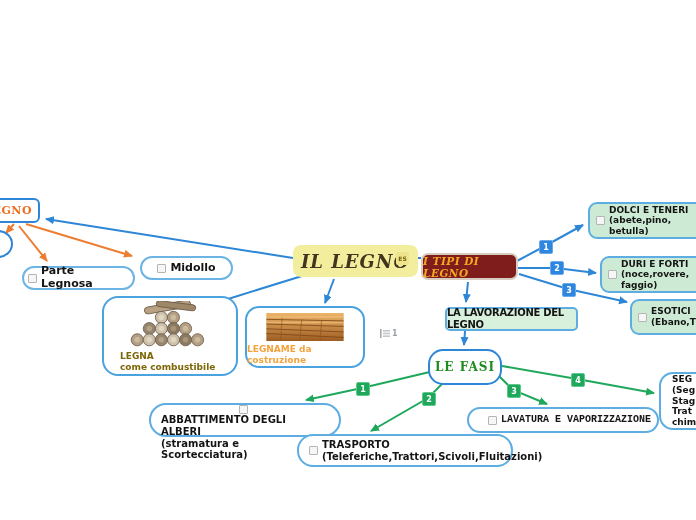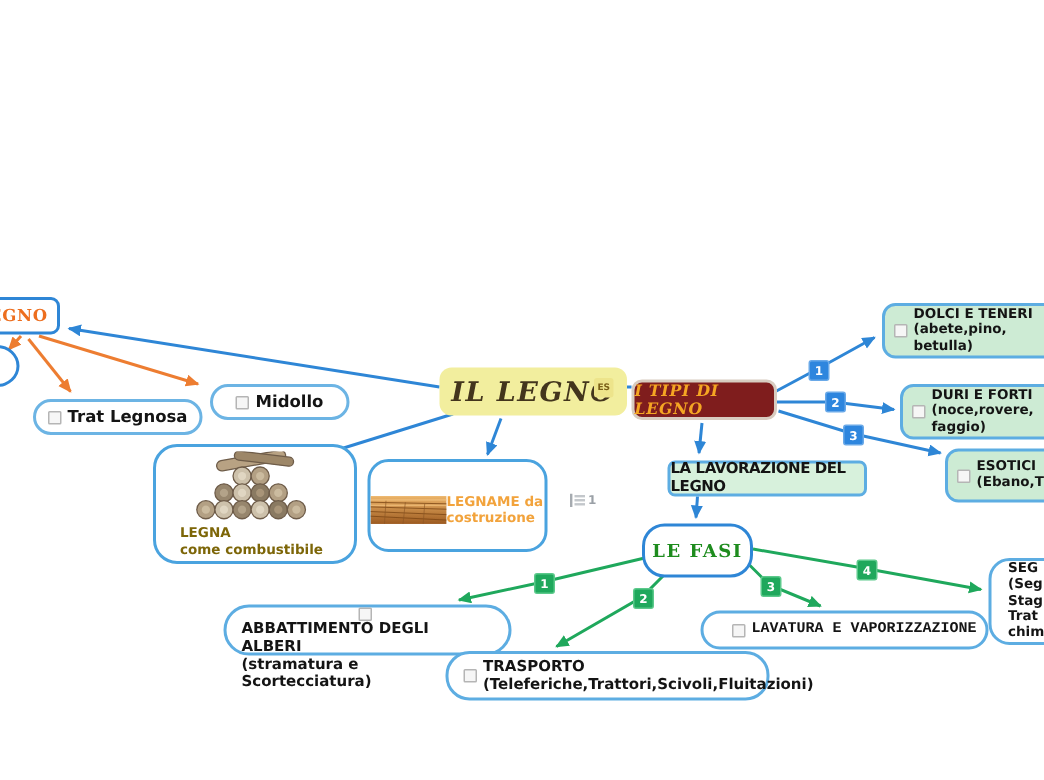--- a/index.html
+++ b/index.html
@@ -80,21 +80,21 @@
 </svg>
 
 <div class="n blueb" style="left:-34px;top:198px;width:74px;height:25px;border-radius:6px;justify-content:flex-end;padding-right:6px;">
   <span class="serif cliptxt">EGNO</span>
 </div>
 
 <div class="n blueb" style="left:-17px;top:230px;width:30px;height:28px;border-radius:50%;"></div>
 
 <div class="n ltb pill" style="left:22px;top:266px;width:113px;height:24px;justify-content:center;padding:0 4px;">
   <span class="cb"></span>
-  <span class="lbl s11">Trat Legnosa</span>
+  <span class="lbl s11">Parte Legnosa</span>
 </div>
 
 <div class="n ltb pill" style="left:140px;top:256px;width:93px;height:24px;justify-content:center;padding:0 4px;">
   <span class="cb"></span>
   <span class="lbl s11">Midollo</span>
 </div>
 
 <div class="n rootnode" style="left:293px;top:245px;width:125px;height:32px;font-style:italic;">
   <span class="serif roottxt">IL LEGNO</span>
 </div>
@@ -199,21 +199,21 @@
       <circle cx="92" cy="45" r="7" fill="#b3a084"></circle>
         <circle cx="92" cy="45" r="3.2" fill="#cbbb9f" stroke="none"></circle>
     </g>
   </svg>
   <div class="col" style="align-self:flex-start;padding-left:16px;">
     <span class="caption s9" style="color:#7D6608;">LEGNA</span>
     <span class="caption s9" style="color:#7D6608;">come combustibile</span>
   </div>
 </div>
 
-<div class="n" style="left:245px;top:306px;width:120px;height:62px;border-radius:14px;border-color:#4AA3DF;flex-direction:row;align-items:center;padding-top:5px;">
+<div class="n" style="left:245px;top:306px;width:120px;height:62px;border-radius:14px;border-color:#4AA3DF;flex-direction:column;align-items:center;padding-top:5px;">
   <svg width="98" height="36" viewBox="0 0 98 36">
     <defs>
       <linearGradient id="wg" x1="0" y1="0" x2="0" y2="1">
         <stop offset="0" stop-color="#edb569"></stop>
           <stop offset="1" stop-color="#9c5a20"></stop>
       </linearGradient>
     </defs>
     <rect width="98" height="36" fill="url(#wg)"></rect>
     <g fill="#f2c27e" opacity="0.7">
       <rect x="0" y="4" width="98" height="2"></rect>

